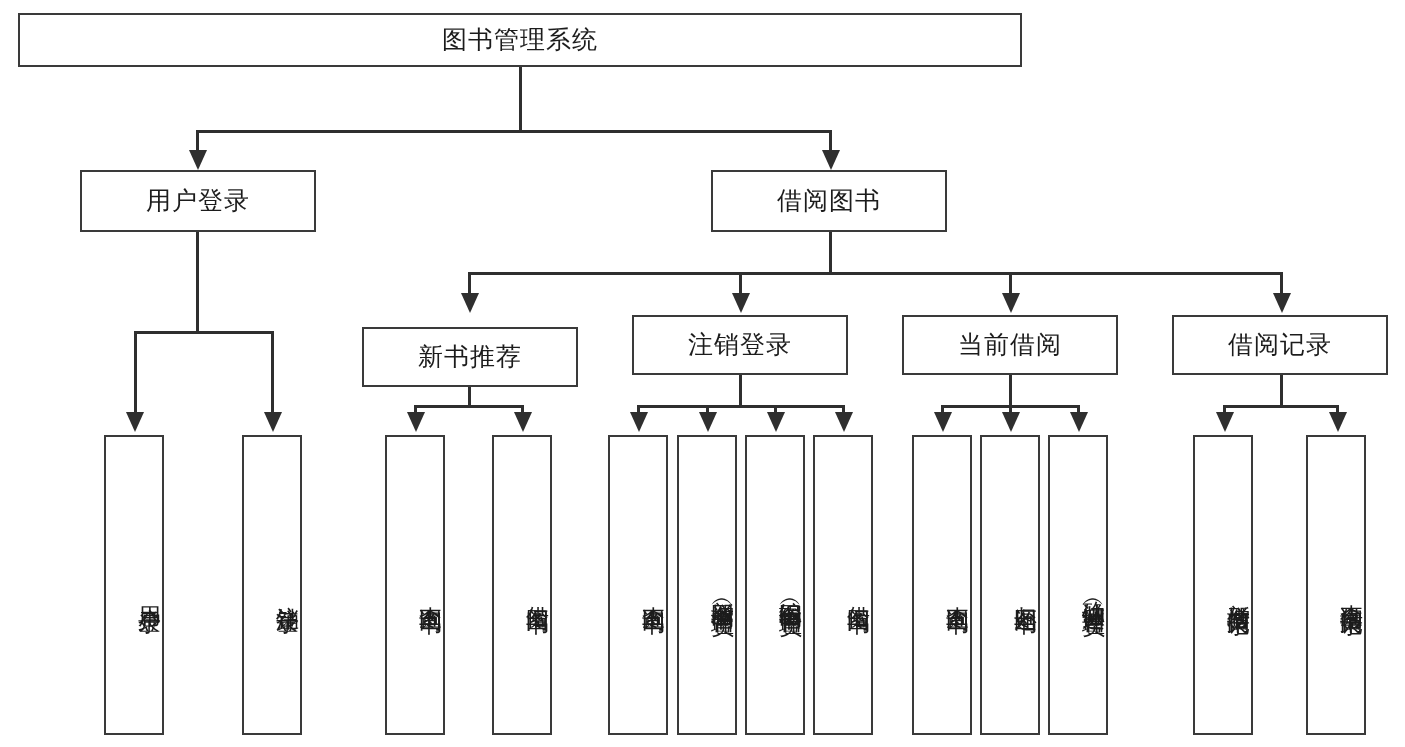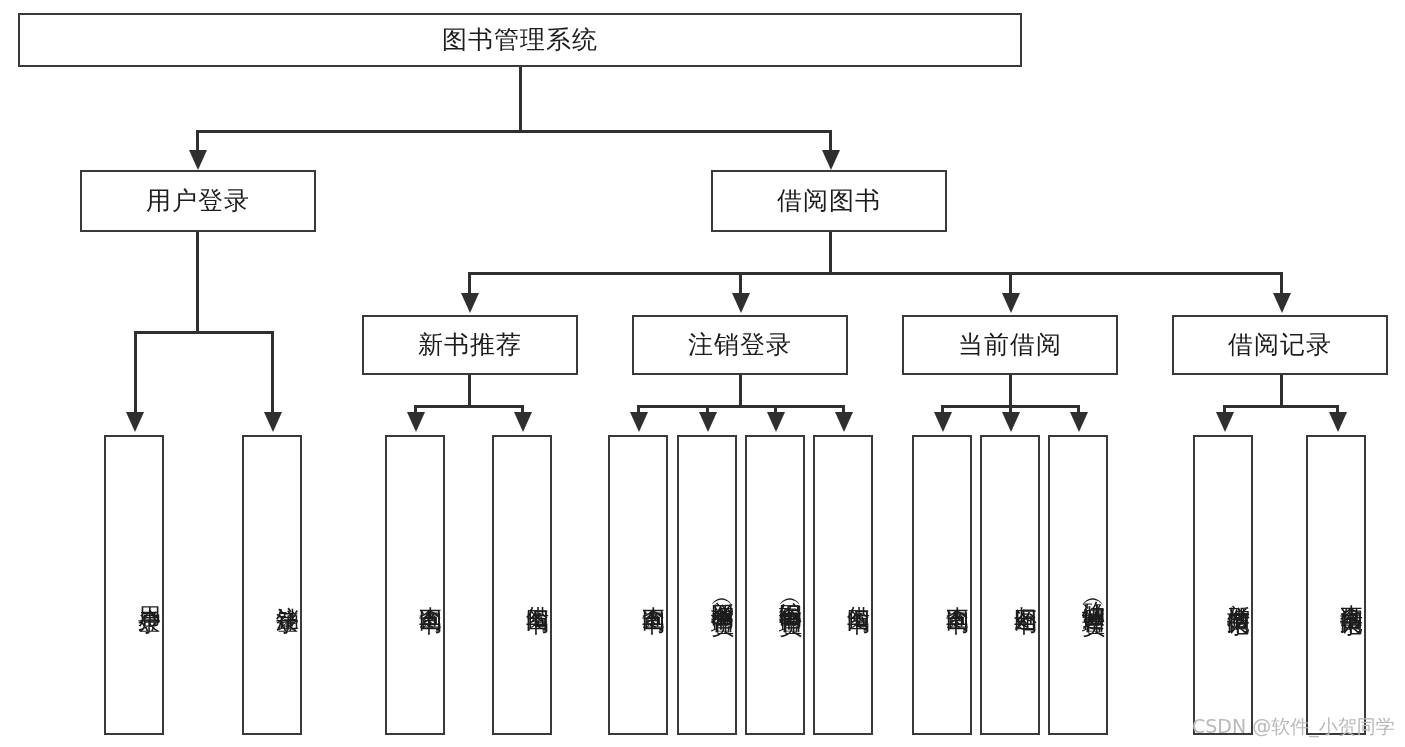--- a/index.html
+++ b/index.html
@@ -121,21 +121,21 @@
 
   <div class="edge v" style="left:739px; top:272px; height:24px;"></div>
   <div class="arrow" style="left:732px; top:293px;"></div>
 
   <div class="edge v" style="left:1009px; top:272px; height:24px;"></div>
   <div class="arrow" style="left:1002px; top:293px;"></div>
 
   <div class="edge v" style="left:1280px; top:272px; height:24px;"></div>
   <div class="arrow" style="left:1273px; top:293px;"></div>
 
-  <div class="node horizontal" style="left:362px; top:315px; width:216px; height:60px;">
+  <div class="node horizontal" style="left:362px; top:327px; width:216px; height:60px;">
     <span class="label">新书推荐</span>
   </div>
   <div class="node horizontal" style="left:632px; top:315px; width:216px; height:60px;">
     <span class="label">注销登录</span>
   </div>
   <div class="node horizontal" style="left:902px; top:315px; width:216px; height:60px;">
     <span class="label">当前借阅</span>
   </div>
   <div class="node horizontal" style="left:1172px; top:315px; width:216px; height:60px;">
     <span class="label">借阅记录</span>
@@ -212,15 +212,14 @@
     <span class="label">确认归还（管理员）</span>
   </div>
 
   <div class="node vertical" style="left:1193px; top:435px; width:60px; height:300px;">
     <span class="label">新增借阅记录</span>
   </div>
   <div class="node vertical" style="left:1306px; top:435px; width:60px; height:300px;">
     <span class="label">查询借阅记录</span>
   </div>
 
-  <div id="watermark" style="left:1192px; top:714px;">CSDN @软件_小贺同学</div>
 
 </div>
 
 </body></html>

